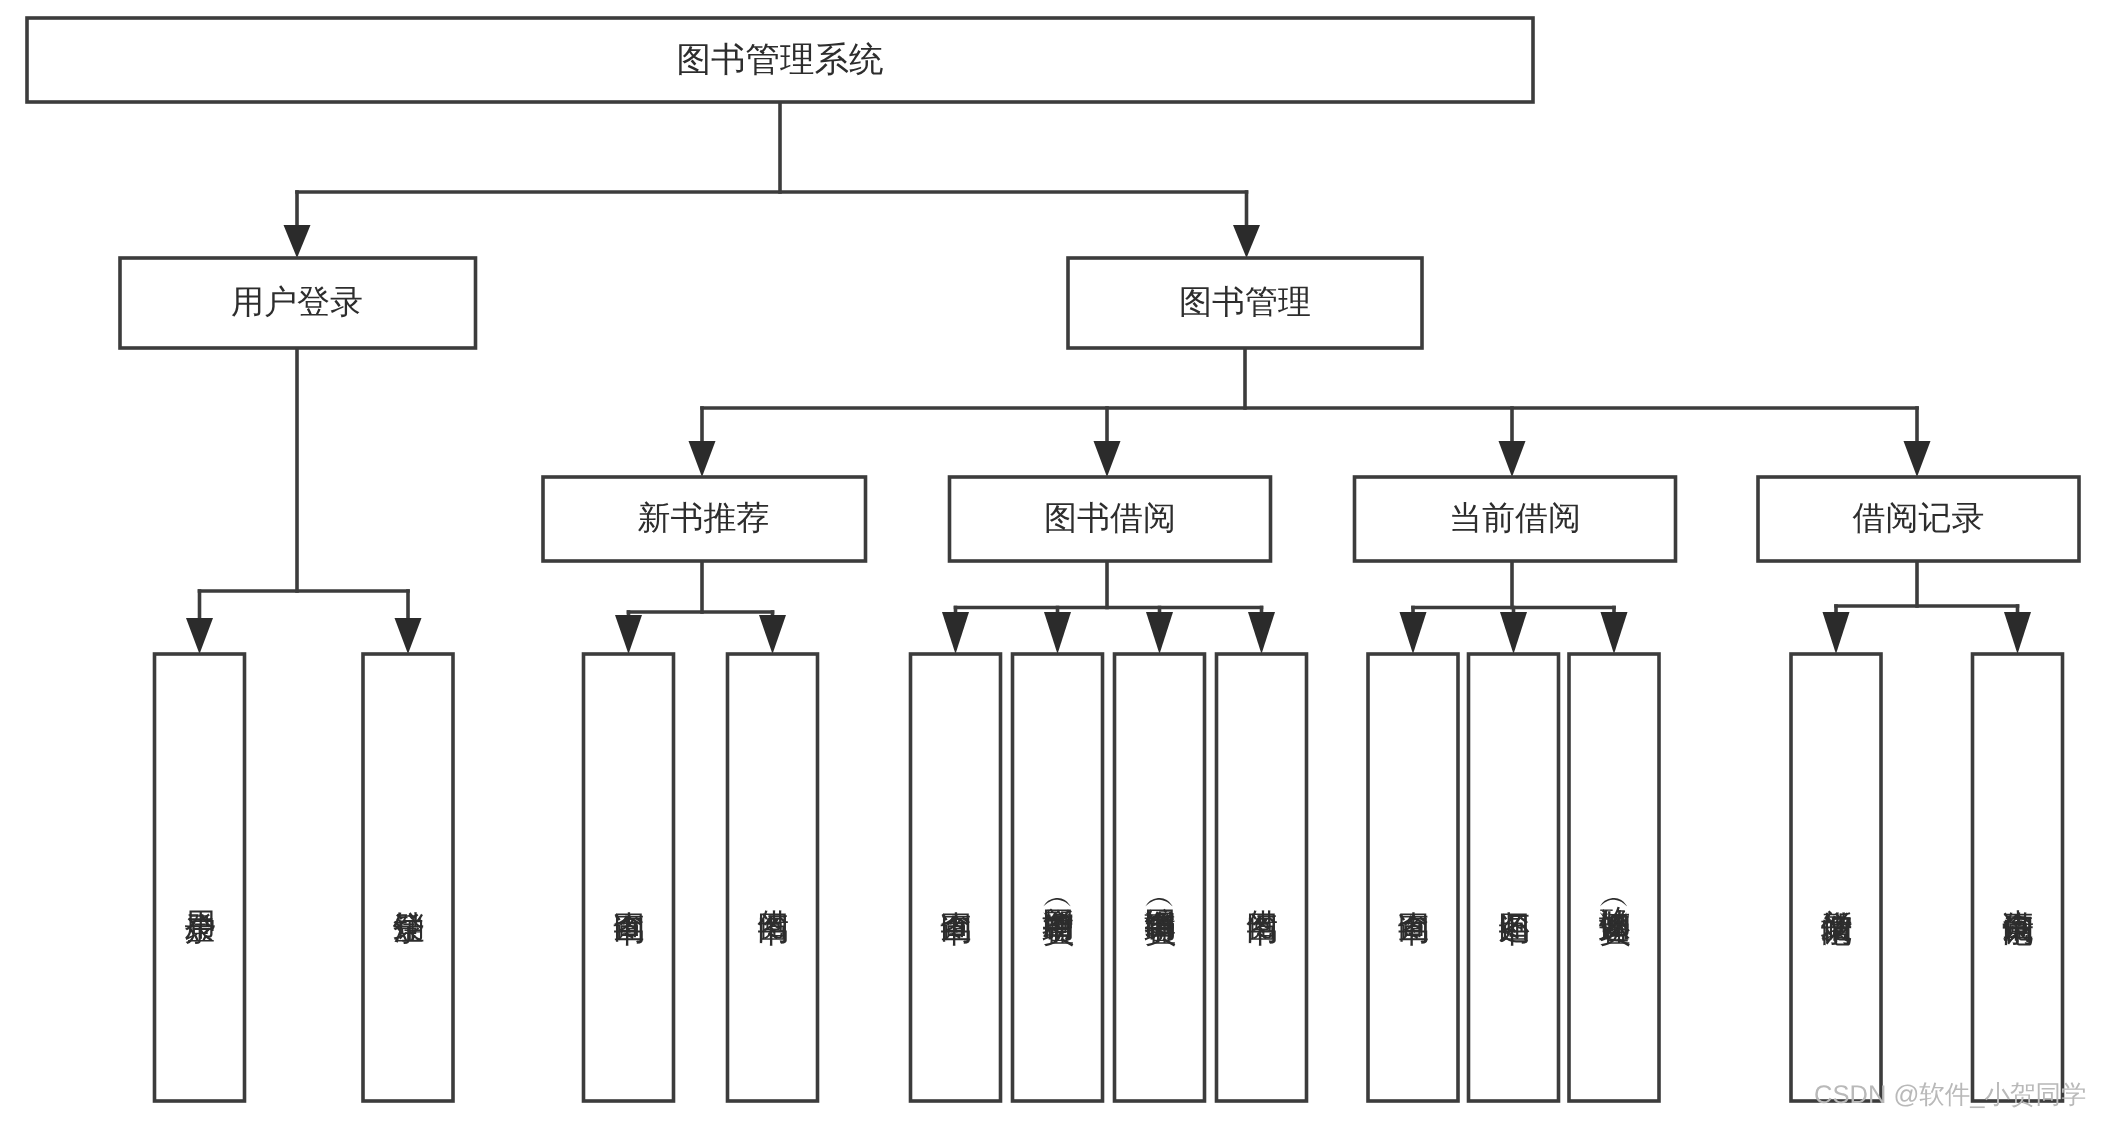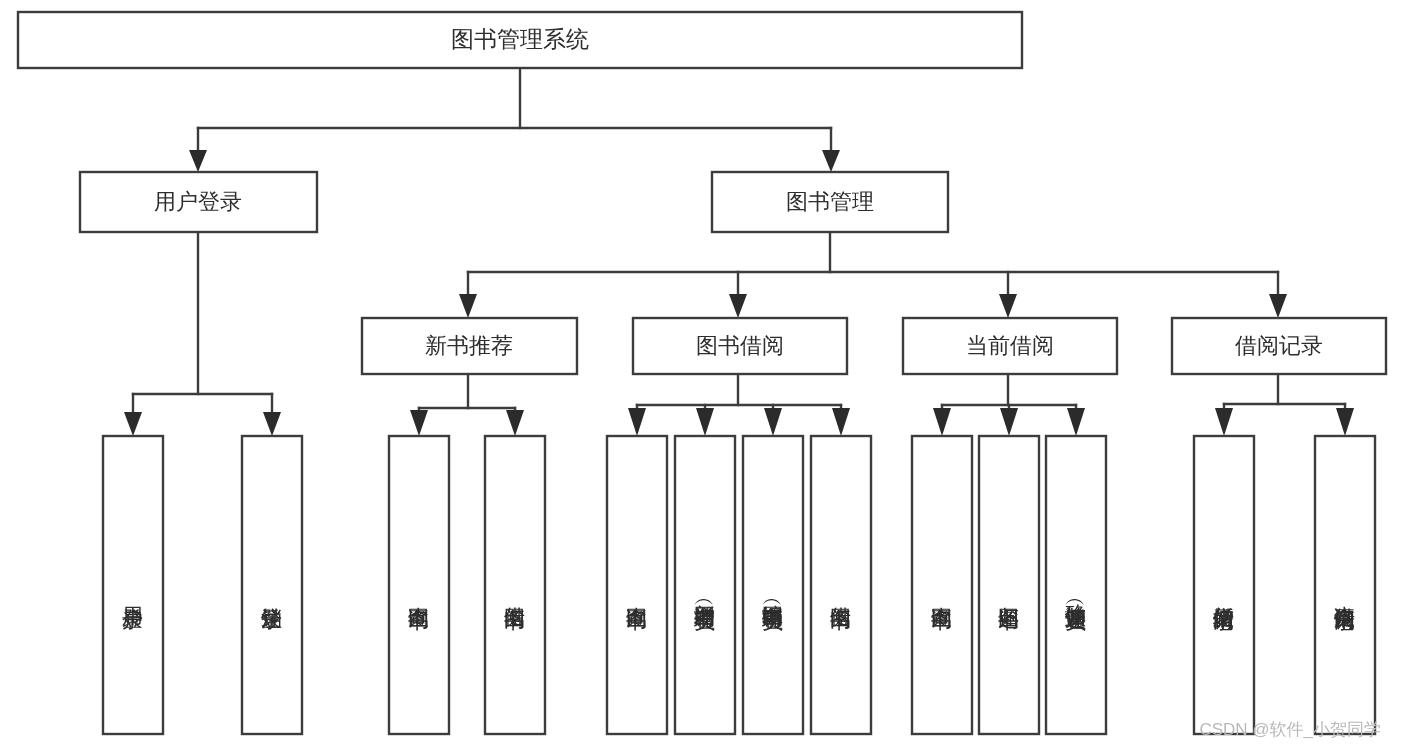--- a/index.html
+++ b/index.html
@@ -54,21 +54,21 @@
     fill: #2d2d2d;
     font-family: "Liberation Sans", "DejaVu Sans", sans-serif;
     font-size: 21px;
     text-anchor: middle;
     writing-mode: vertical-rl;
     text-orientation: upright;
     letter-spacing: 1px;
   }
   .watermark {
     position: absolute;
-    right: 24px;
+    right: 14px;
     bottom: 6px;
     color: #b9b9b9;
     font-size: 17px;
     font-family: "Liberation Sans", "DejaVu Sans", sans-serif;
     white-space: nowrap;
     user-select: none;
   }
 </style>
 </head>
 <body>

